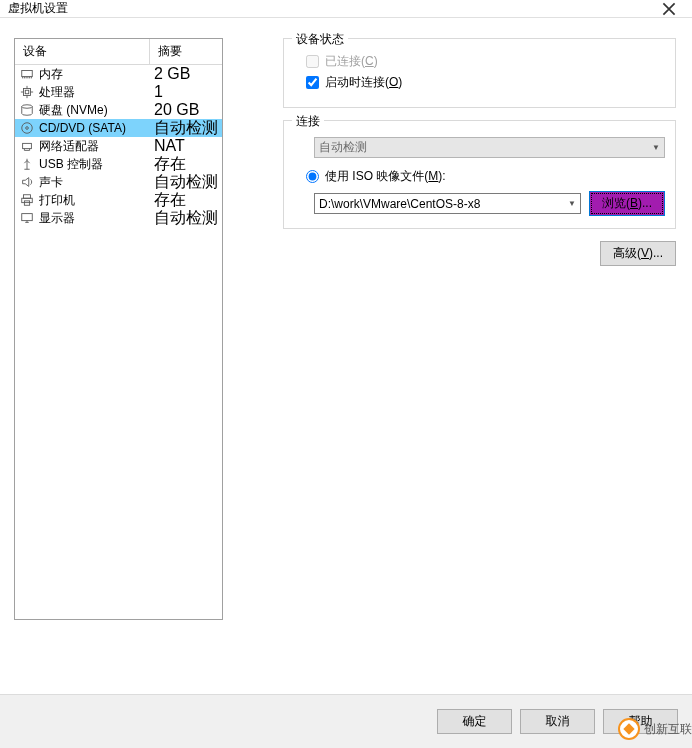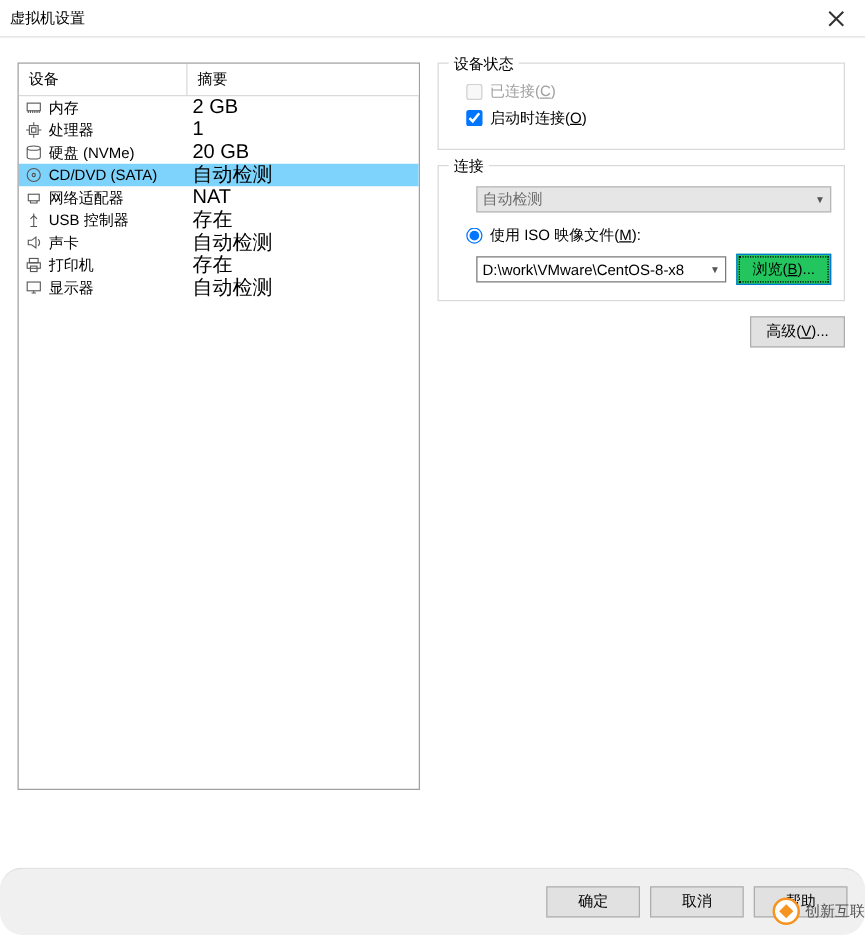--- a/index.html
+++ b/index.html
@@ -6,21 +6,21 @@
     body {
       font-family: "Microsoft YaHei", "Segoe UI", Tahoma, sans-serif;
       font-size: 12px;
       background: #fff;
       width: 692px;
       height: 748px;
       position: relative;
       overflow: hidden;
     }
     .titlebar {
-      height: 30px;
+      height: 18px;
       display: flex;
       align-items: center;
       padding: 0 8px;
       border-bottom: 1px solid #e0e0e0;
     }
     .titlebar-text { flex: 1; font-size: 12px; color: #000; }
     .close-btn {
       width: 30px; height: 30px;
       display: flex; align-items: center; justify-content: center;
       font-size: 14px; color: #333;
@@ -50,23 +50,23 @@
       border-bottom: 1px solid #fff;
     }
 
     .tab-content {
       display: flex;
       gap: 14px;
       padding-top: 10px;
     }
 
     .left-pane {
-      width: 322px;
-      display: flex;
-      flex-direction: column;
+      width: 255px;
+      display: flex;
+      flex-direction: row;
     }
     .device-table {
       border: 1px solid #a0a0a0;
       height: 582px;
       overflow: auto;
       background: #fff;
     }
     .device-header {
       display: flex;
       background: #fff;
@@ -110,21 +110,21 @@
       border: 1px solid #adadad;
       background: #e1e1e1;
       font-size: 12px;
       text-align: center;
       color: #000;
     }
     .btn.focus {
       border: 1px solid #0078d7;
       outline: 1px dotted #000;
       outline-offset: -3px;
-      background: #22c55e;
+      background: #a21caf;
     }
 
     .right-pane {
       flex: 1;
       padding-right: 2px;
     }
     .group {
       border: 1px solid #d9d9d9;
       padding: 10px 10px 12px 10px;
       margin-bottom: 12px;
@@ -183,21 +183,20 @@
       position: absolute;
       bottom: 0; left: 0; right: 0;
       height: 54px;
       border-top: 1px solid #dcdcdc;
       display: flex;
       align-items: center;
       justify-content: flex-end;
       gap: 8px;
       padding: 0 14px;
       background: #f0f0f0;
-      border-radius: 18px;
     }
 
     .watermark {
       position: absolute;
       right: 0; bottom: 8px;
       display: flex; align-items: center;
       font-size: 12px;
       color: #555;
       pointer-events: none;
       margin-top: 33px;

